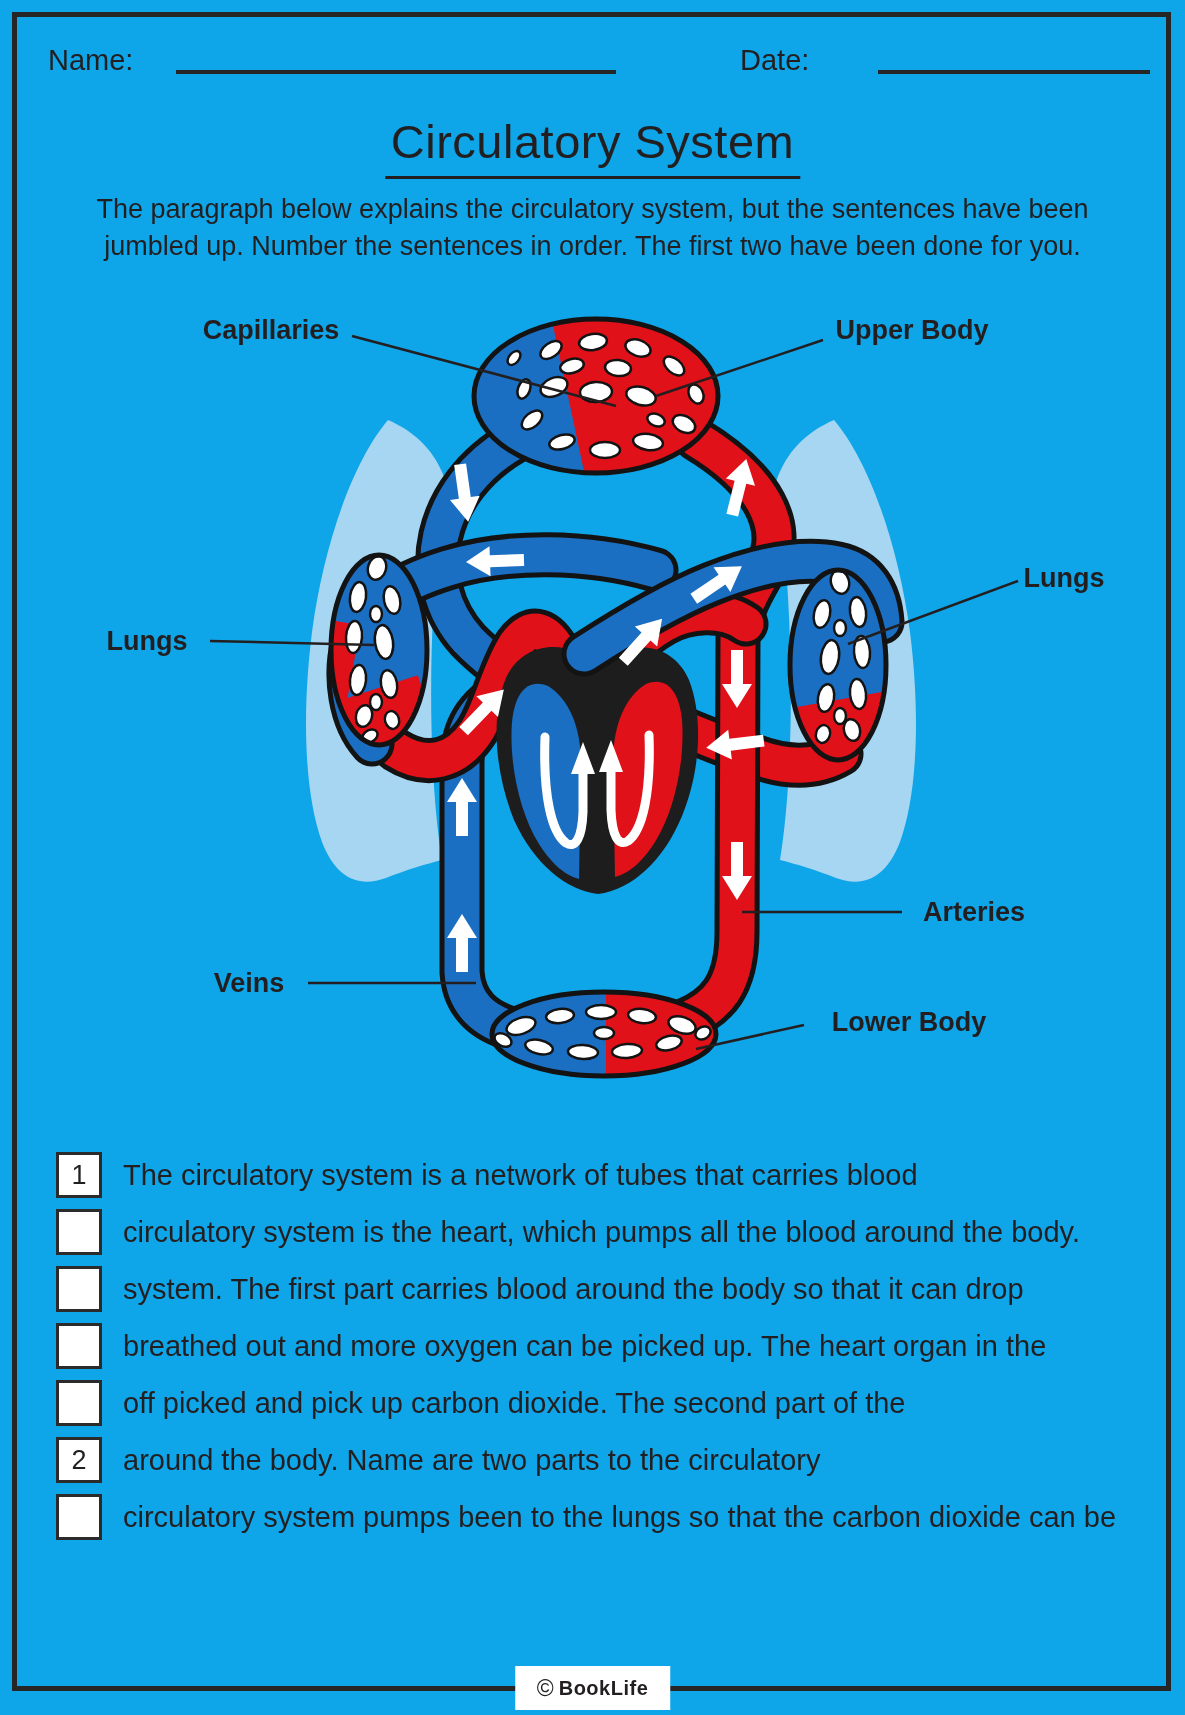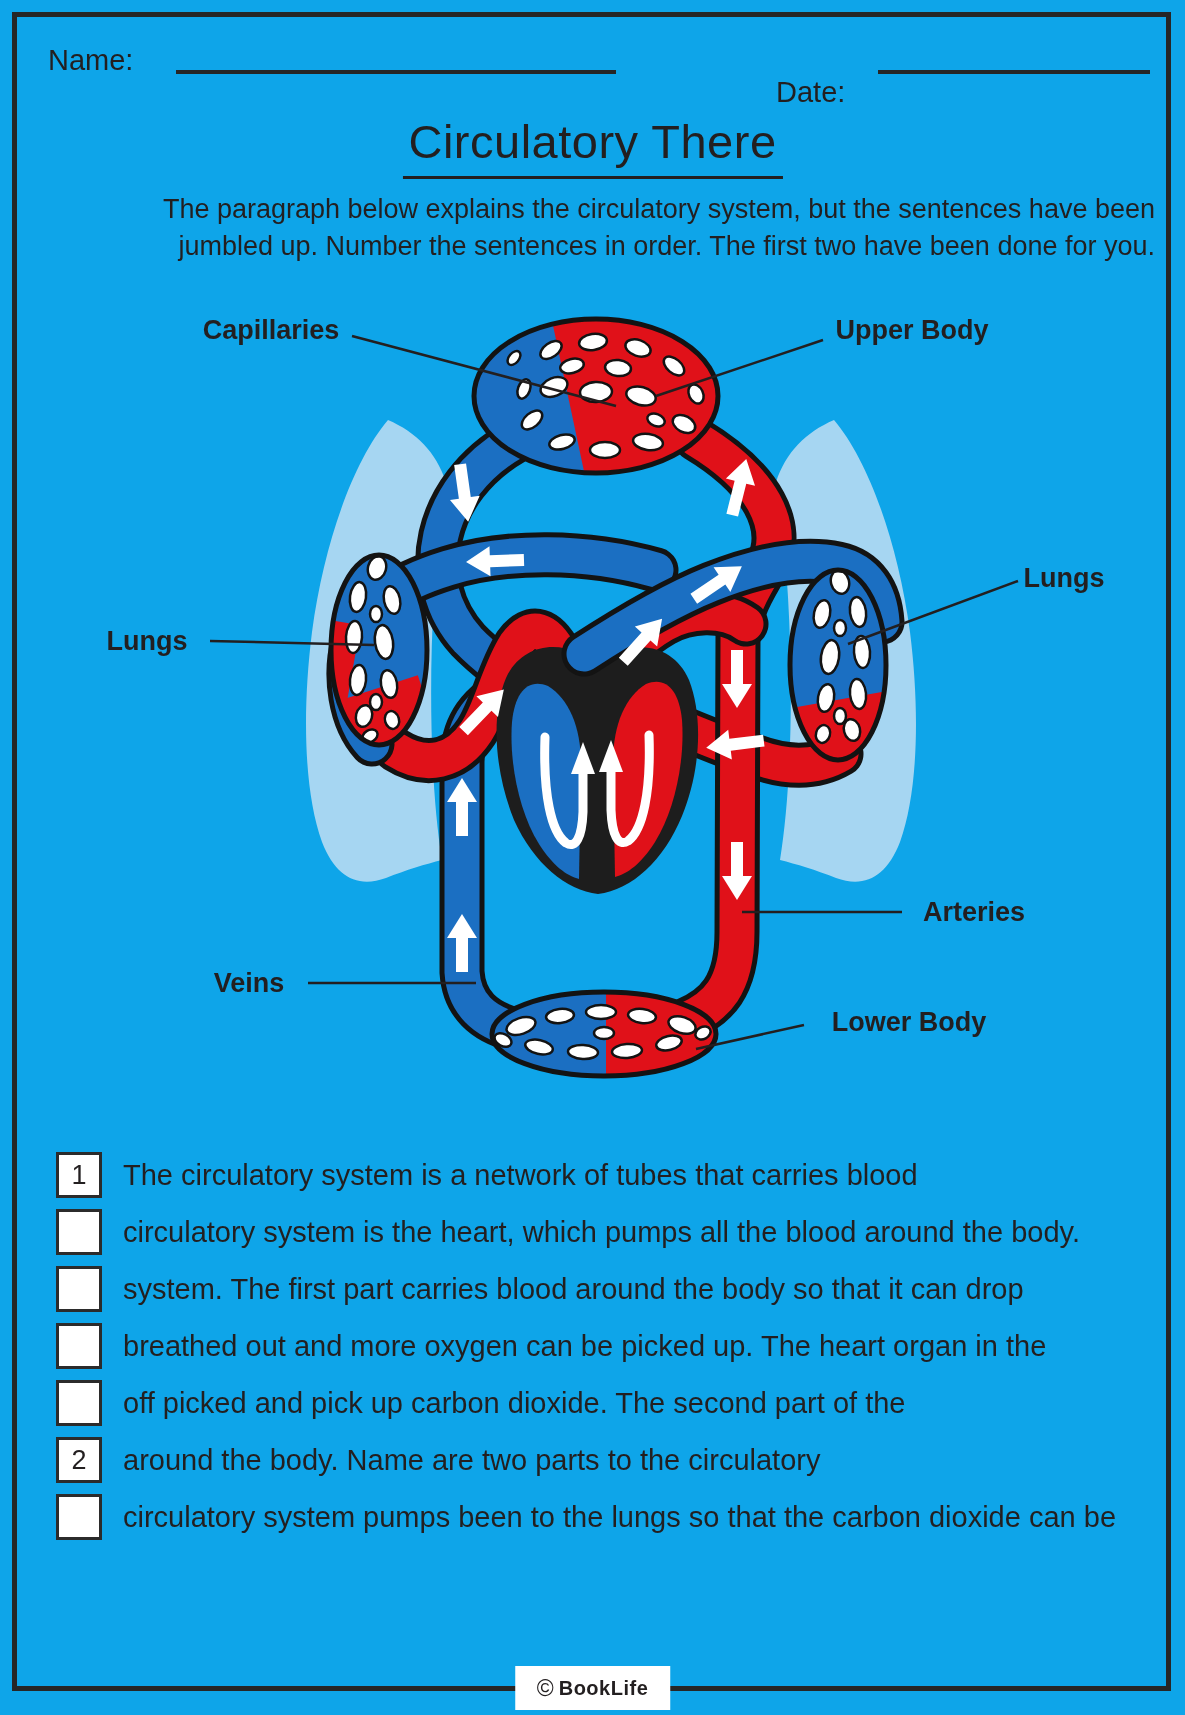--- a/index.html
+++ b/index.html
@@ -10,30 +10,30 @@
     --outline:#131313;
     --arrow_white:#ffffff;
   }
   html,body{margin:0;padding:0;background:#fff;}
   .page{position:relative;width:1185px;height:1715px;background:#0ea5e9;overflow:hidden;
         font-family:"Liberation Sans",sans-serif;color:var(--ink);}
   .frame{position:absolute;left:12px;top:12px;right:14px;bottom:24px;border:5px solid #262626;}
   
   .hdr-label{position:absolute;font-size:29px;font-weight:400;color:var(--ink);}
   .name-label{left:48px;top:44px;}
-  .date-label{left:776px;top:44px;margin-top:32px;}
+  .date-label{left:740px;top:44px;}
   .write-line{position:absolute;height:4px;background:#262626;}
   .name-line{left:176px;top:70px;width:440px;}
   .date-line{left:878px;top:70px;width:272px;}
   
   .title{position:absolute;left:50%;transform:translateX(-50%);top:114px;margin:0;
          font-size:47px;font-weight:400;letter-spacing:.5px;white-space:nowrap;
          padding:0 6px 7px 6px;border-bottom:3px solid var(--ink);}
   
-  .instructions{position:absolute;left:30px;right:30px;top:191px;margin:0;text-align:right;
+  .instructions{position:absolute;left:30px;right:30px;top:191px;margin:0;text-align:center;
                 font-size:27px;line-height:37px;font-weight:400;}
   
   .diagram{position:absolute;left:96px;top:292px;width:1030px;height:790px;}
   .lung{fill:var(--lung_blue);}
   .tube-o{fill:none;stroke:var(--outline);stroke-width:45;stroke-linecap:round;}
   .tube-red{fill:none;stroke:var(--artery_red);stroke-width:35;stroke-linecap:round;}
   .tube-blue{fill:none;stroke:var(--vein_blue);stroke-width:35;stroke-linecap:round;}
   .fill-red{fill:var(--artery_red);}
   .fill-blue{fill:var(--vein_blue);}
   .ball-outline{fill:none;stroke:var(--outline);stroke-width:5;}
@@ -60,21 +60,21 @@
 <body>
 
 <div class="page">
   <div class="frame"></div>
 
   <span class="hdr-label name-label">Name:</span>
   <span class="write-line name-line"></span>
   <span class="hdr-label date-label">Date:</span>
   <span class="write-line date-line"></span>
 
-  <h1 class="title">Circulatory There</h1>
+  <h1 class="title">Circulatory System</h1>
 
   <p class="instructions">
     <span>The paragraph below explains the circulatory system, but the sentences have been</span><br>
     <span>jumbled up. Number the sentences in order. The first two have been done for you.</span>
   </p>
 
   <div class="diagram">
     <svg width="1030" height="790" viewBox="0 0 1030 790">
       <defs>
         <path id="arr" d="M 0 -30 L 15 -6 L 6 -6 L 6 28 L -6 28 L -6 -6 L -15 -6 Z"></path>

